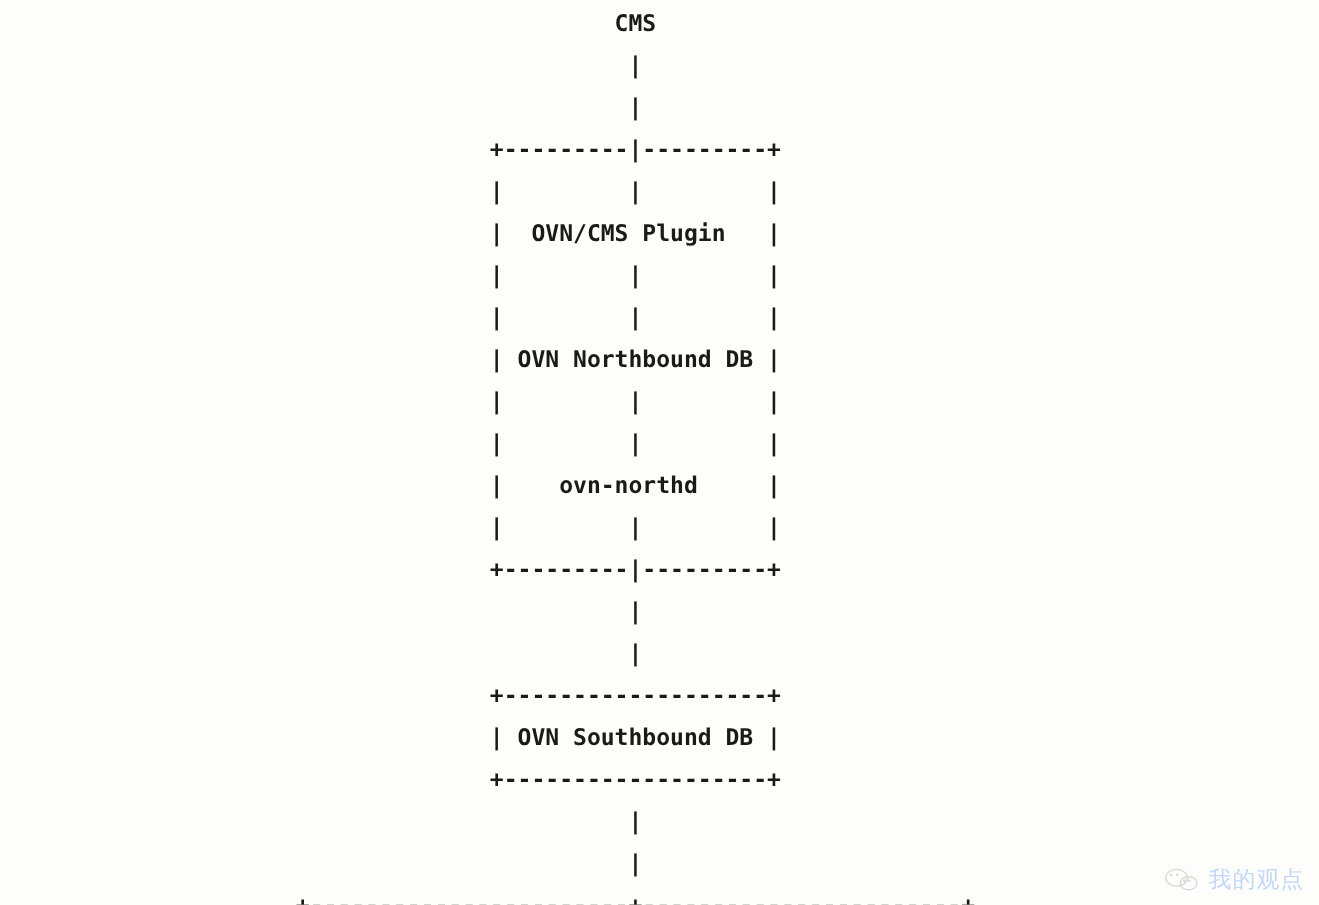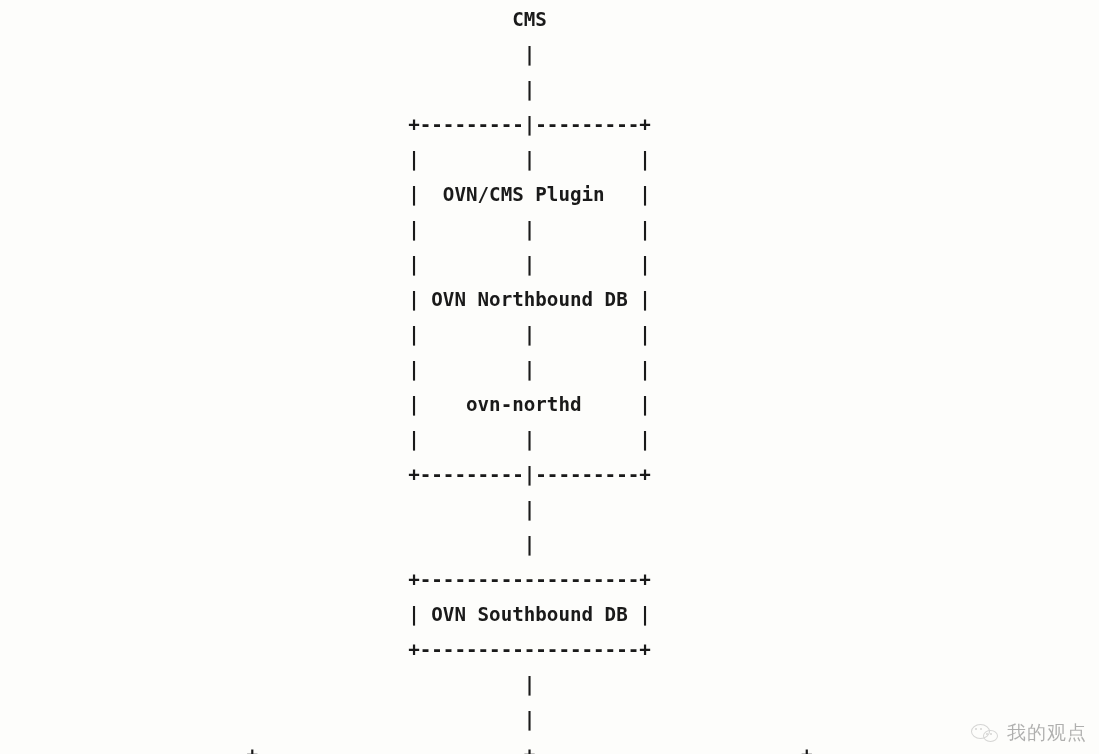--- a/index.html
+++ b/index.html
@@ -72,21 +72,21 @@
     border-radius: 50%;
     background: #7a7a7a;
   }
   #watermark .wm-logo .d1 { left: 4px;  top: 7px; }
   #watermark .wm-logo .d2 { left: 9px;  top: 7px; }
   #watermark .wm-logo .d3 { left: 15px; top: 12px; }
   #watermark .wm-logo .d4 { left: 19px; top: 12px; }
   #watermark .wm-text {
     font-family: "DejaVu Sans", "Liberation Sans", sans-serif;
     font-size: 19px;
-    color: #000000;
+    color: #3b82f6;
     letter-spacing: 1px;
     white-space: nowrap;
   }
 </style>
 </head>
 <body>
 
 <pre id="ascii-canvas">                                          CMS
                                            |
                                            |

